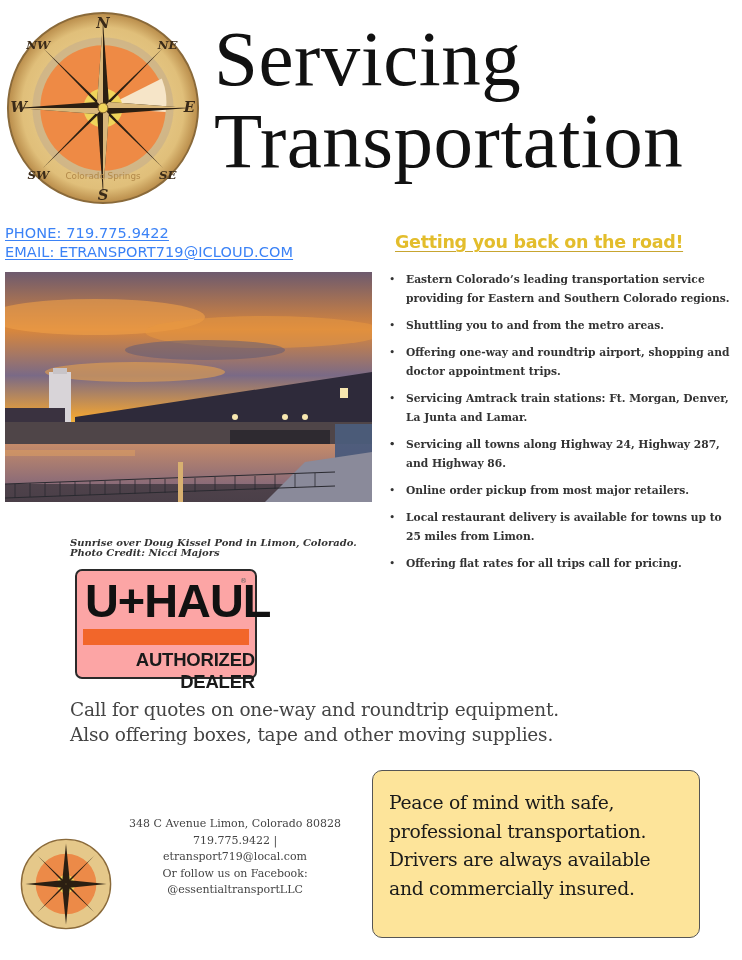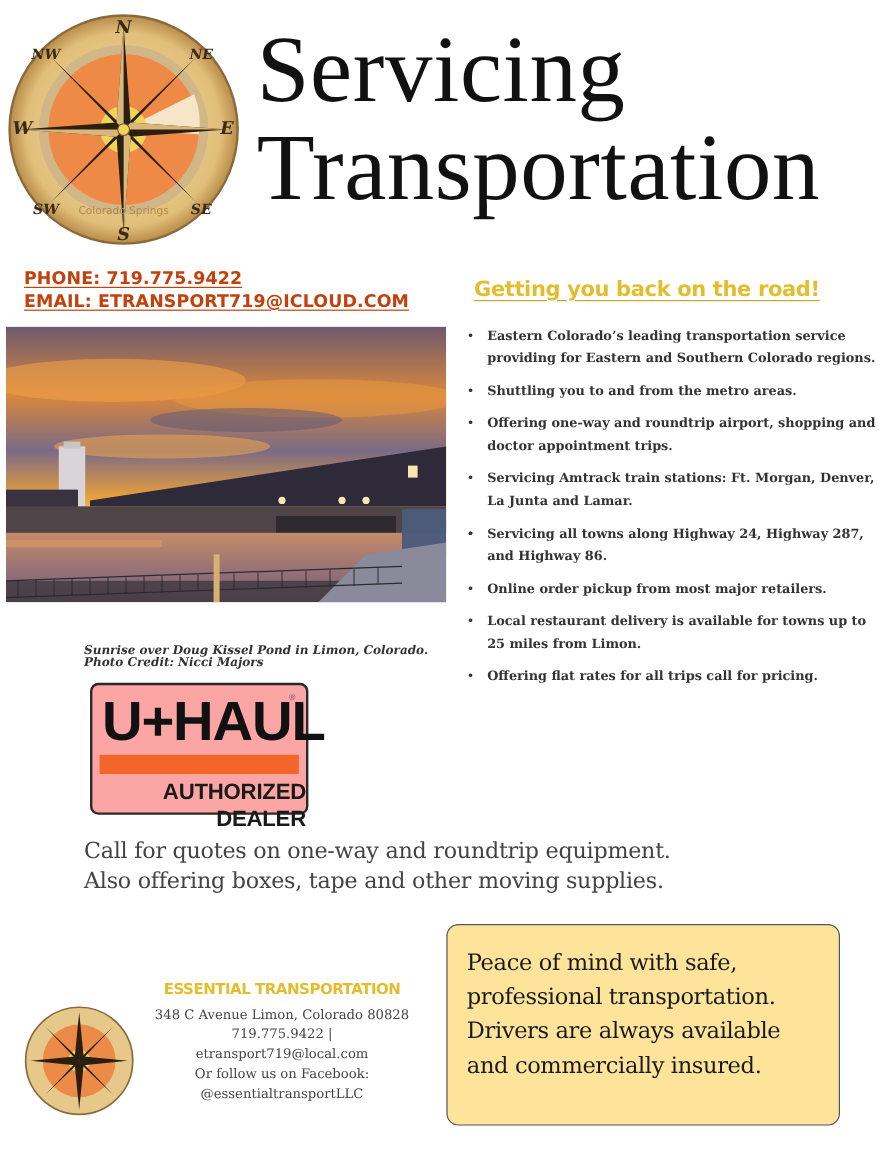--- a/index.html
+++ b/index.html
@@ -6,21 +6,21 @@
     html, body { width: 742px; height: 960px; background: #ffffff; overflow: hidden; }
     body { position: relative; font-family: "DejaVu Serif", serif; color: #222; }
 
     .abs { position: absolute; }
 
     
     #logo-top { left: 5px; top: 10px; width: 196px; height: 196px; }
     #title { left: 214px; top: 18px; font-family: "Liberation Serif", serif; font-size: 79px; line-height: 82px; color: #111; font-weight: normal; letter-spacing: 0.5px; }
 
     
-    #contact { left: 20px; top: 224px; font-family: "DejaVu Sans", sans-serif; font-weight: bold; font-size: 14.5px; line-height: 19px; color: #c2410c; }
+    #contact { left: 5px; top: 224px; font-family: "DejaVu Sans", sans-serif; font-weight: normal; font-size: 14.5px; line-height: 19px; color: #3b82f6; }
     #contact div { text-decoration: underline; text-underline-offset: 2px; letter-spacing: 0.1px; }
 
     
     #photo { left: 5px; top: 272px; width: 367px; height: 230px; overflow: hidden; }
     #caption { left: 70px; top: 510px; font-family: "DejaVu Serif", serif; font-style: italic; font-weight: bold; font-size: 10px; line-height: 10px; color: #333; margin-top: 28px; }
 
     
     #tagline { left: 395px; top: 232px; font-family: "DejaVu Sans", sans-serif; font-weight: bold; font-size: 17.5px; color: #e3bd2c; text-decoration: underline; text-decoration-color: #c7a530; text-underline-offset: 3px; letter-spacing: -0.3px; }
     #bullets { left: 388px; top: 270px; width: 350px; list-style: none; font-family: "DejaVu Serif", serif; font-weight: bold; font-size: 10.7px; line-height: 19px; color: #333; }
     #bullets li { position: relative; padding-left: 18px; margin-bottom: 8px; }
@@ -214,21 +214,20 @@
       <polygon points="188,100 108,92 100,100 108,108"></polygon>
       <polygon points="38,38 98,95 100,100 95,98"></polygon>
       <polygon points="162,38 102,95 100,100 105,98"></polygon>
       <polygon points="38,162 98,105 100,100 95,102"></polygon>
       <polygon points="162,162 102,105 100,100 105,102"></polygon>
     </g>
   </svg>
 </div>
 
 <div id="footer" class="abs">
-  <span id="footer-brand">ESSENTIAL TRANSPORTATION</span>
   <div>348 C Avenue Limon, Colorado 80828</div>
   <div>719.775.9422  |</div>
   <div>etransport719@local.com</div>
   <div>Or follow us on Facebook:</div>
   <div>@essentialtransportLLC</div>
 </div>
 
 <div id="callout" class="abs">Peace of mind with safe, professional transportation. Drivers are always available and commercially insured.</div>
 
 </body></html>

